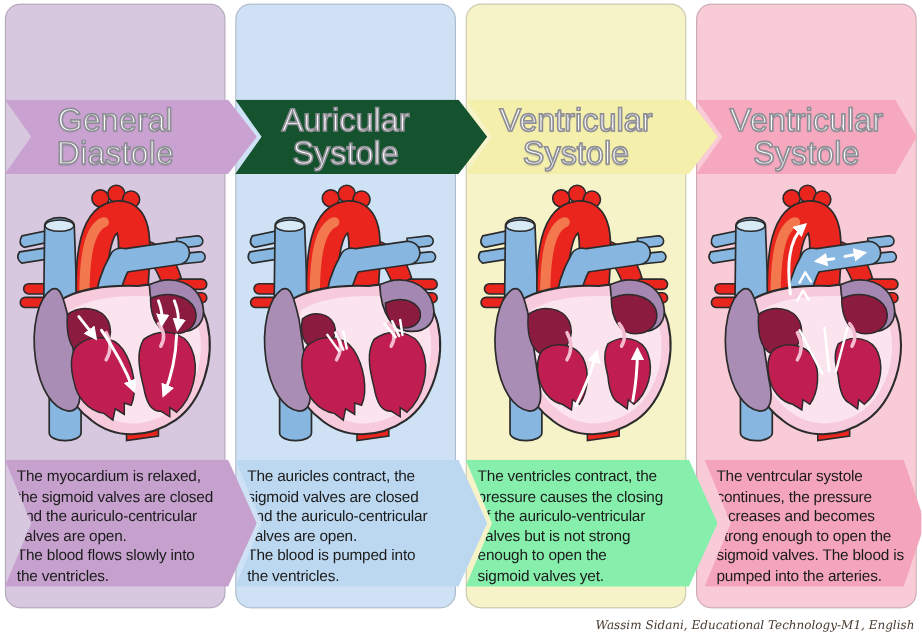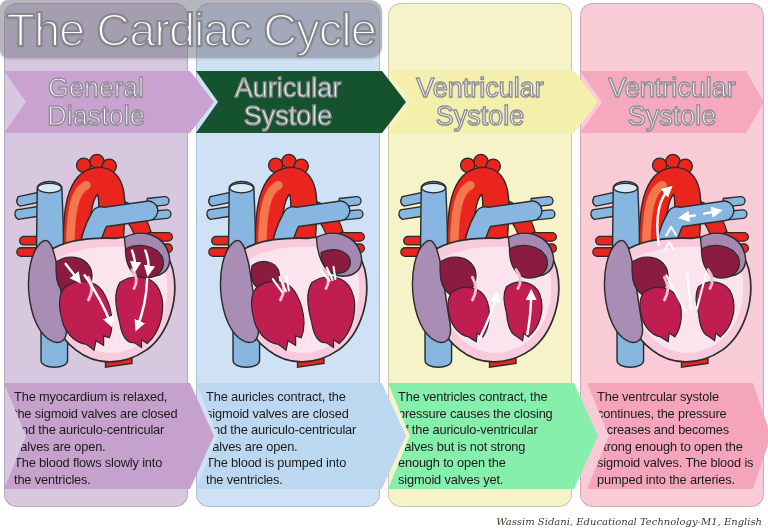--- a/index.html
+++ b/index.html
@@ -3,21 +3,21 @@
 <meta charset="utf-8">
 <style>
   html,body{margin:0;padding:0;}
   body{font-family:"Liberation Sans",sans-serif;background:#ffffff;}
   .stage{position:relative;width:768px;height:531px;background:#ffffff;overflow:hidden;}
 
   .card{position:absolute;top:3px;width:184px;height:504px;border-radius:13px;
         border:1px solid rgba(90,90,100,0.28);box-sizing:border-box;overflow:hidden;}
   .heart{position:absolute;left:0px;top:146px;width:182px;height:224px;}
 
-  .banner{position:absolute;top:71px;height:62px;display:flex;align-items:center;justify-content:center;
+  .banner{position:absolute;top:83px;height:62px;display:flex;align-items:center;justify-content:center;
           box-sizing:border-box;}
   .banner h2{margin:0;font-size:27px;line-height:28.5px;font-weight:400;text-align:center;
              white-space:pre-line;color:#ffffff;-webkit-text-stroke:1.4px #8e8e96;
              text-shadow:0 1px 1px rgba(90,90,100,0.25);}
 
   .band{position:absolute;top:383px;height:106px;box-sizing:border-box;}
   .band p{margin:0;padding:6px 34px 0 10px;font-size:12.8px;line-height:16.6px;letter-spacing:-0.15px;
           color:#1b1b1b;white-space:pre-line;}
   .band.last p{padding-right:10px;}
 
@@ -35,23 +35,20 @@
           font-size:10px;color:#45392e;}
 
   .heart .arr{fill:none;stroke:#ffffff;stroke-width:2.6;stroke-linecap:round;}
   .heart .jet{fill:none;stroke:#ffffff;stroke-width:2.2;stroke-linecap:round;}
   .heart .chev-mark{fill:none;stroke:#ffffff;stroke-width:2.2;stroke-linecap:round;stroke-linejoin:round;}
 </style>
 </head>
 <body>
 
 <div class="stage" id="stage">
-  <div class="title-plate">
-    <h1>The Cardiac Cycle</h1>
-  </div>
   <div class="credit">Wassim Sidani, Educational Technology-M1, English</div>
 <section class="card" style="left: 4px; background: rgb(215, 199, 223);">
 <svg class="heart" viewBox="0 0 192 236" xmlns="http://www.w3.org/2000/svg">
   <defs>
     <marker id="ah0" viewBox="0 0 10 10" refX="7" refY="5" markerWidth="4.6" markerHeight="4.6" orient="auto">
       <path d="M0,0 L10,5 L0,10 z" fill="#FFFFFF"></path>
     </marker>
   </defs>
   <g fill="#E9251E" stroke="#2B2B2B" stroke-width="1.4">
     <path d="M20,91 h24 v9 h-24 a4.5,4.5 0 0 1 0,-9 z"></path>

